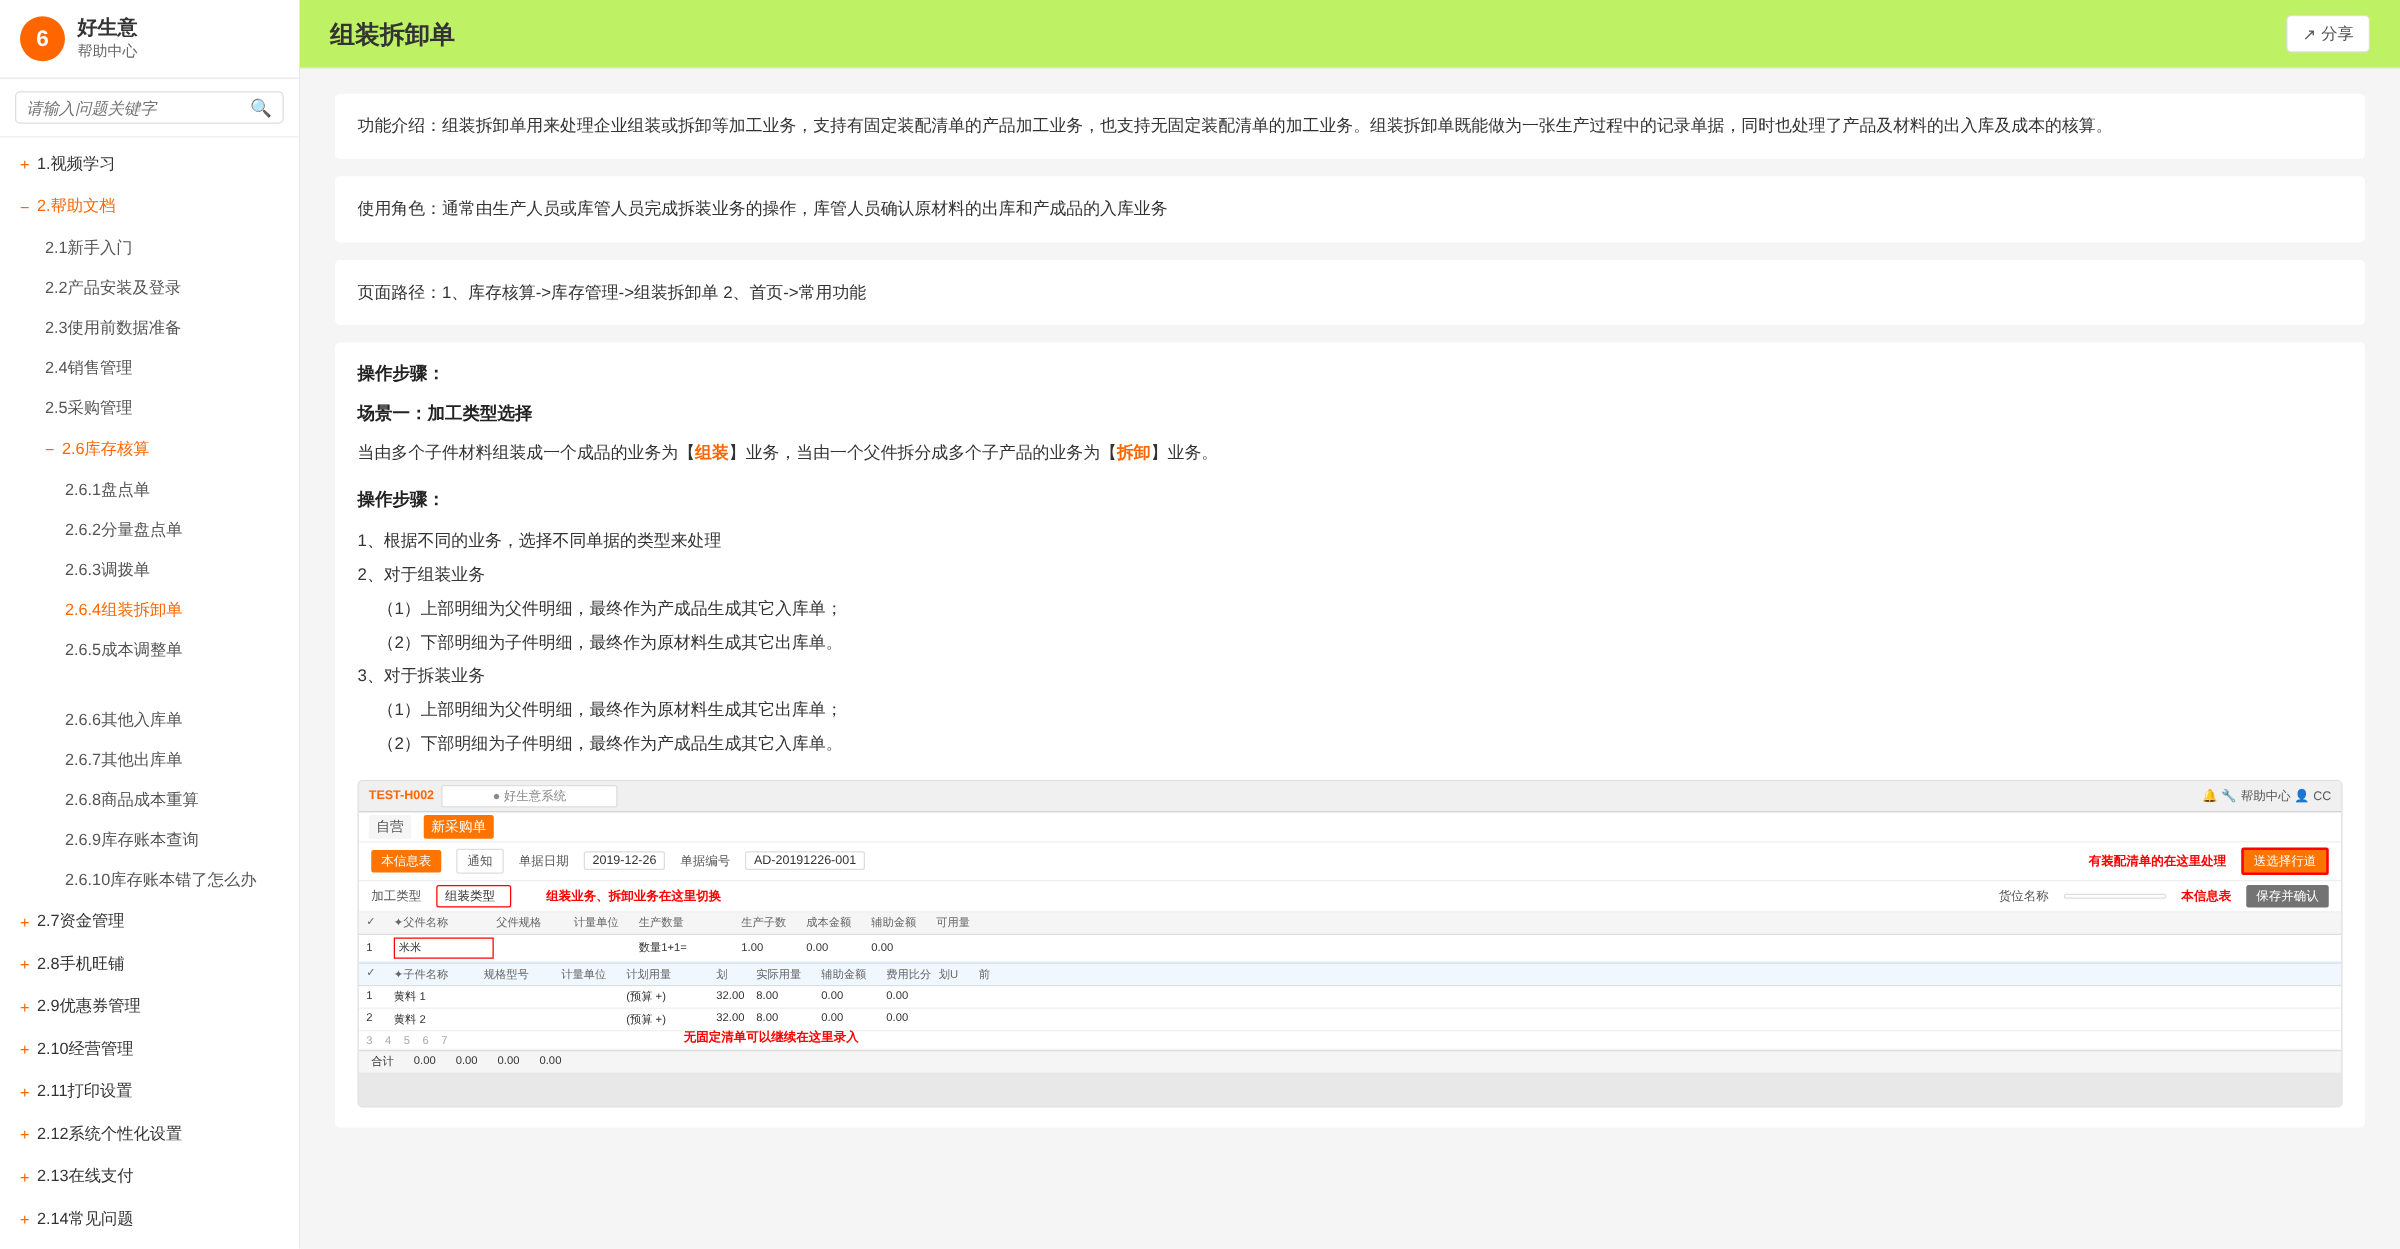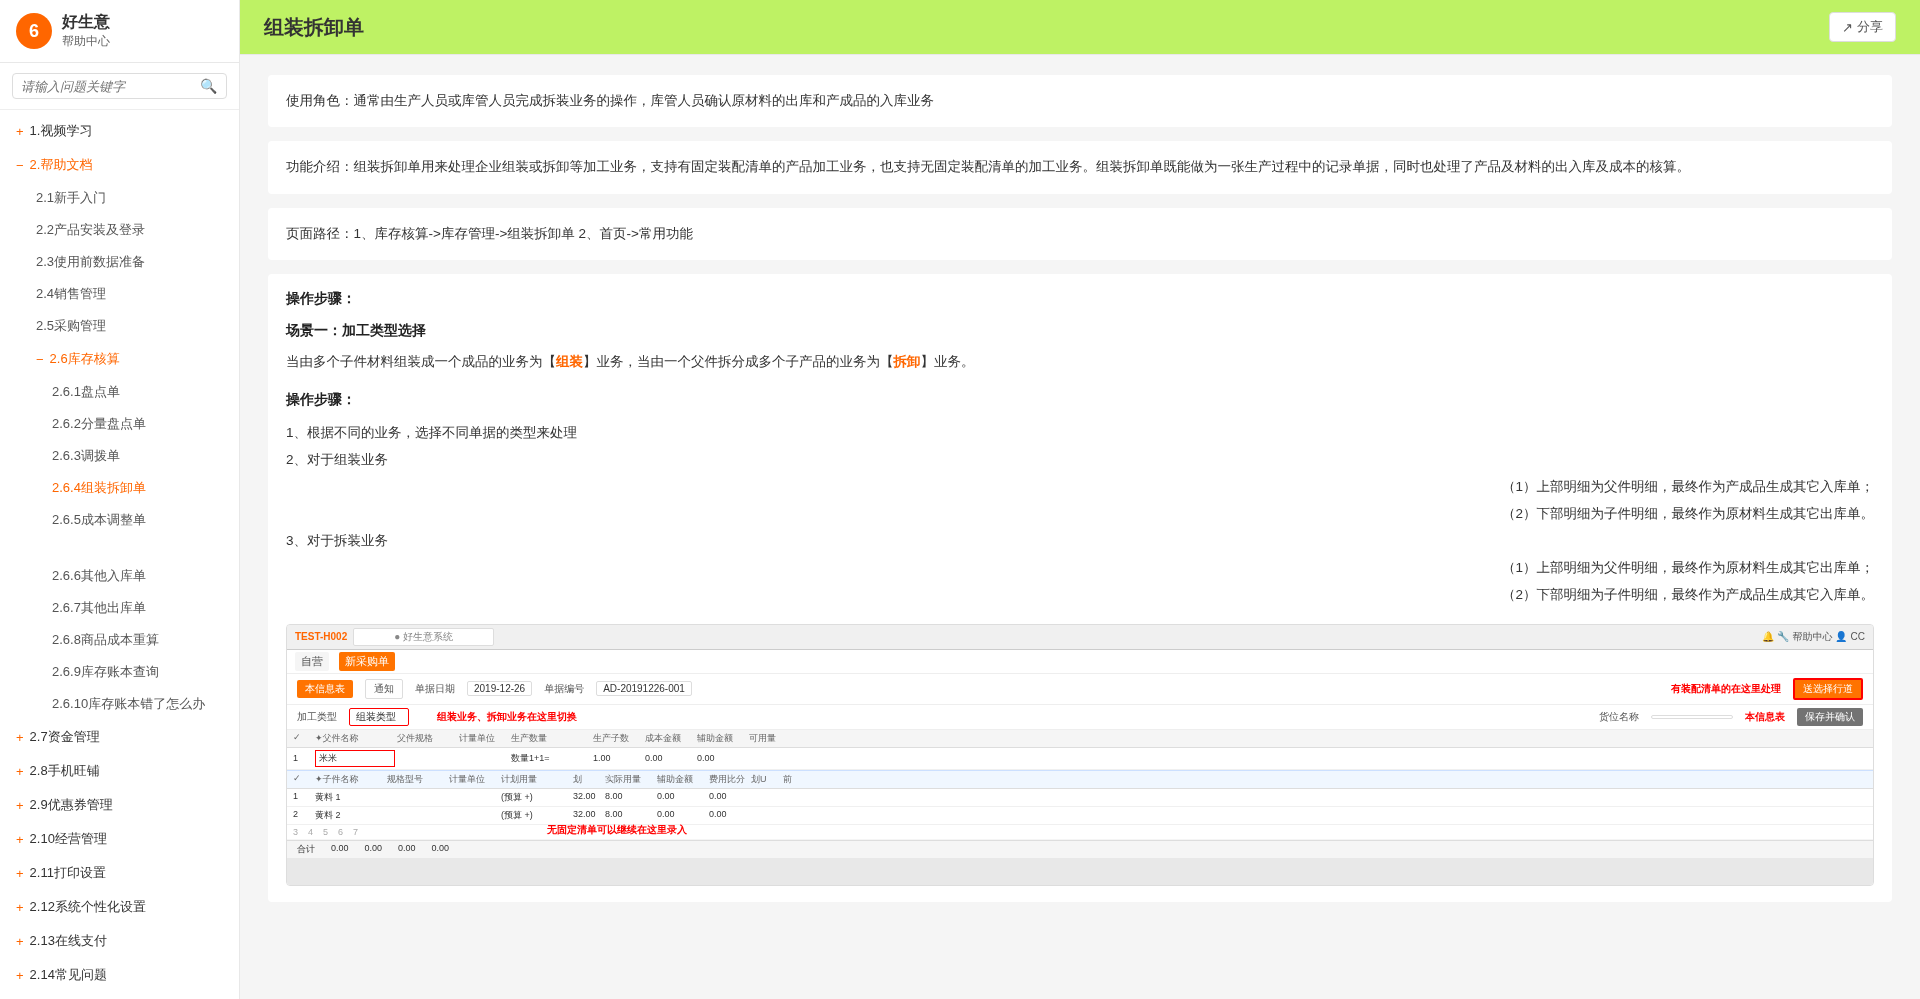--- a/index.html
+++ b/index.html
@@ -118,21 +118,21 @@
     }
 
     .ops-block {
       background: #fff;
       border-radius: 4px;
       padding: 16px 18px;
       margin-bottom: 14px;
     }
     .ops-block p { font-size: 13.5px; line-height: 2; color: #333; }
     .ops-block li { font-size: 13.5px; line-height: 2; color: #333; }
-    .ops-block ul { margin-left: 16px; list-style: none; text-align: right; }
+    .ops-block ul { margin-left: 16px; list-style: none; }
     .ops-block ul li { font-size: 13.5px; line-height: 2; }
     .highlight-orange { color: #f60; font-weight: bold; }
 
     
     .screenshot-wrap {
       background: #fff;
       border-radius: 4px;
       padding: 0;
       margin-top: 10px;
       overflow: hidden;
@@ -249,25 +249,25 @@
     <h1 class="page-title">组装拆卸单</h1>
     <button class="share-btn">
       <span>↗</span>
       <span>分享</span>
     </button>
   </div>
 
   <div id="content">
 
     <div class="info-block">
+      <span>功能介绍：组装拆卸单用来处理企业组装或拆卸等加工业务，支持有固定装配清单的产品加工业务，也支持无固定装配清单的加工业务。组装拆卸单既能做为一张生产过程中的记录单据，同时也处理了产品及材料的出入库及成本的核算。</span>
+    </div>
+
+    <div class="info-block">
       <span>使用角色：通常由生产人员或库管人员完成拆装业务的操作，库管人员确认原材料的出库和产成品的入库业务</span>
-    </div>
-
-    <div class="info-block">
-      <span>功能介绍：组装拆卸单用来处理企业组装或拆卸等加工业务，支持有固定装配清单的产品加工业务，也支持无固定装配清单的加工业务。组装拆卸单既能做为一张生产过程中的记录单据，同时也处理了产品及材料的出入库及成本的核算。</span>
     </div>
 
     <div class="info-block">
       <span>页面路径：1、库存核算-&gt;库存管理-&gt;组装拆卸单  2、首页-&gt;常用功能</span>
     </div>
 
     <div class="ops-block">
       <div class="section-title">操作步骤：</div>
       <div class="scene-title">场景一：加工类型选择</div>
       <p>

